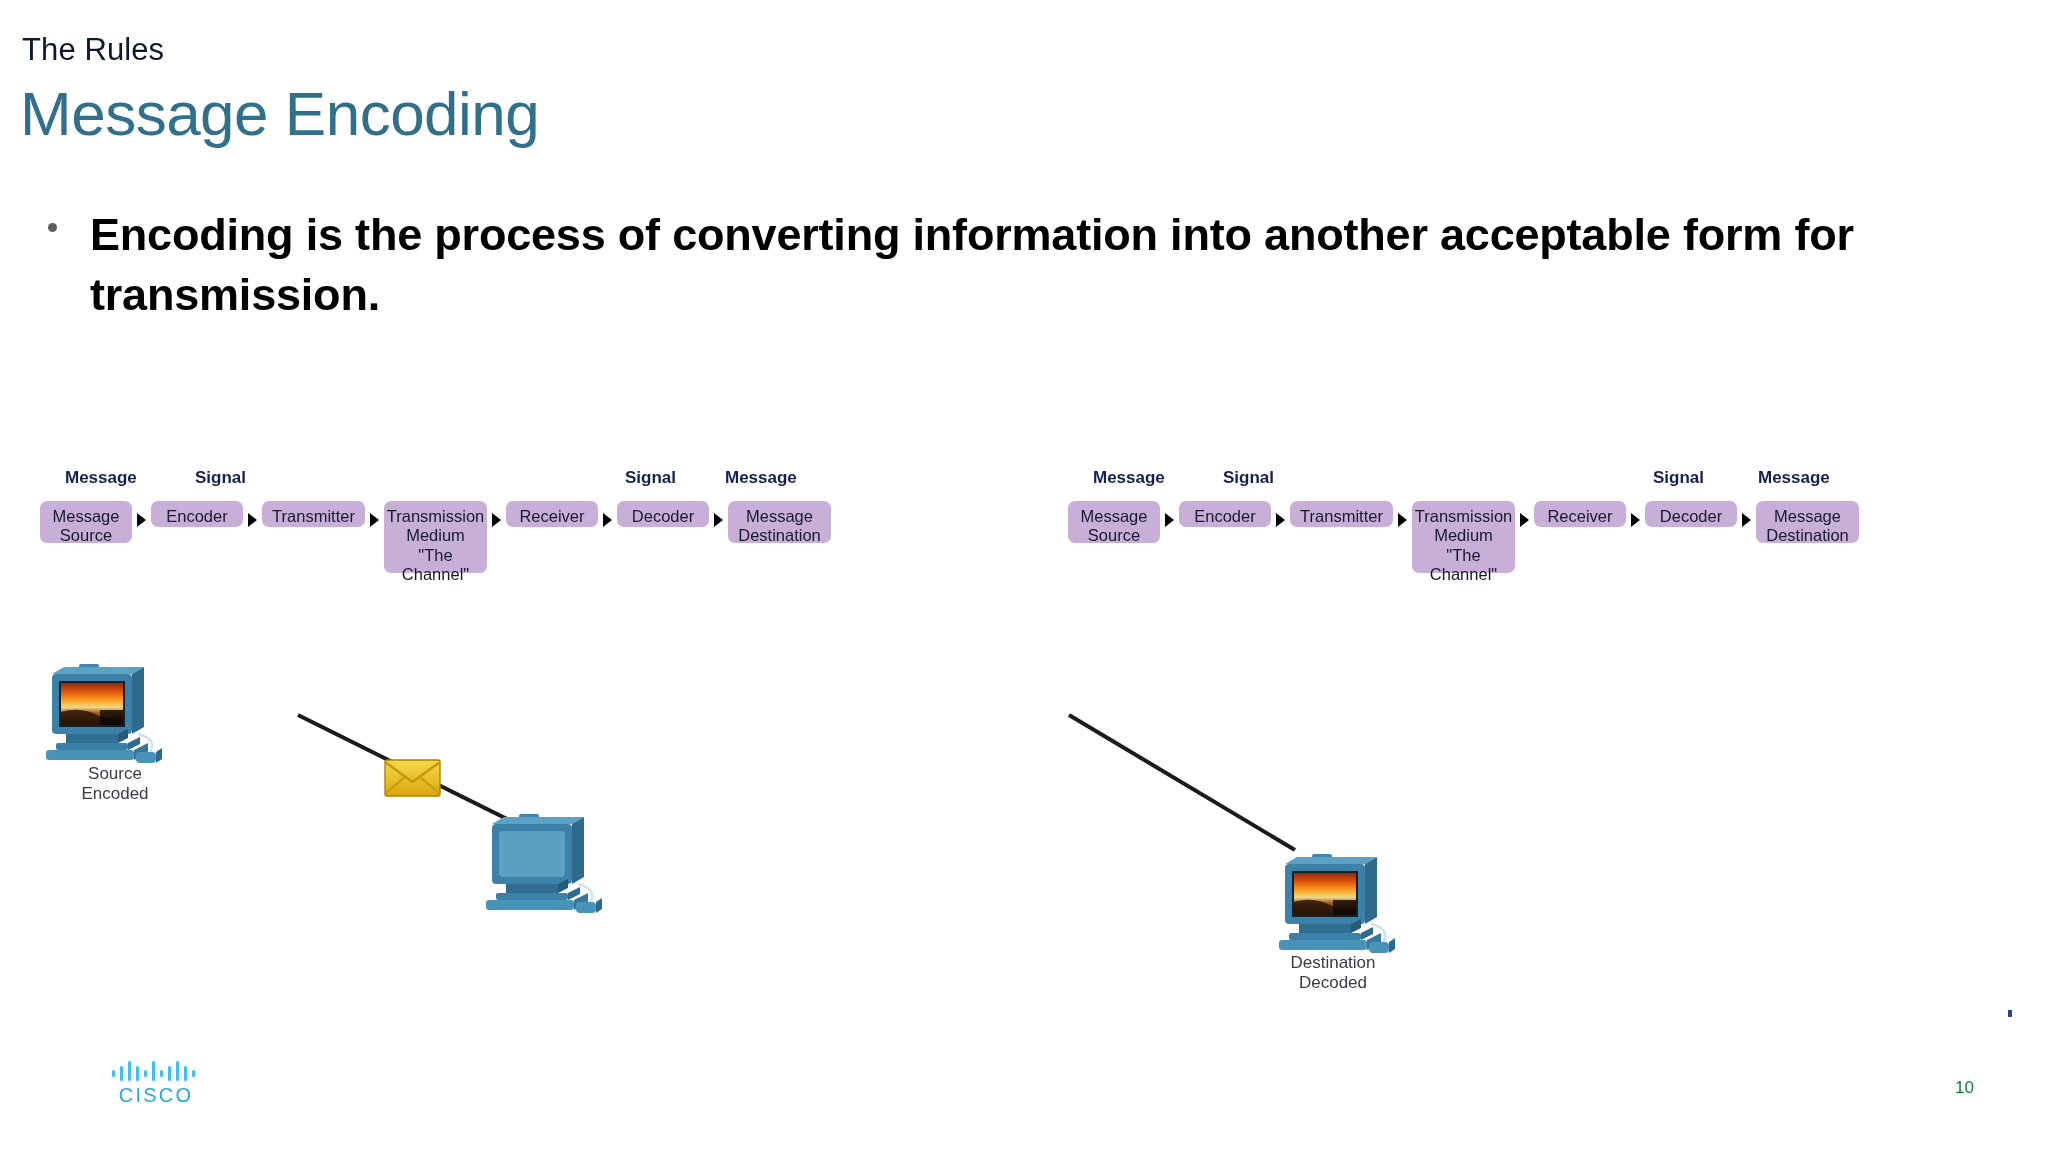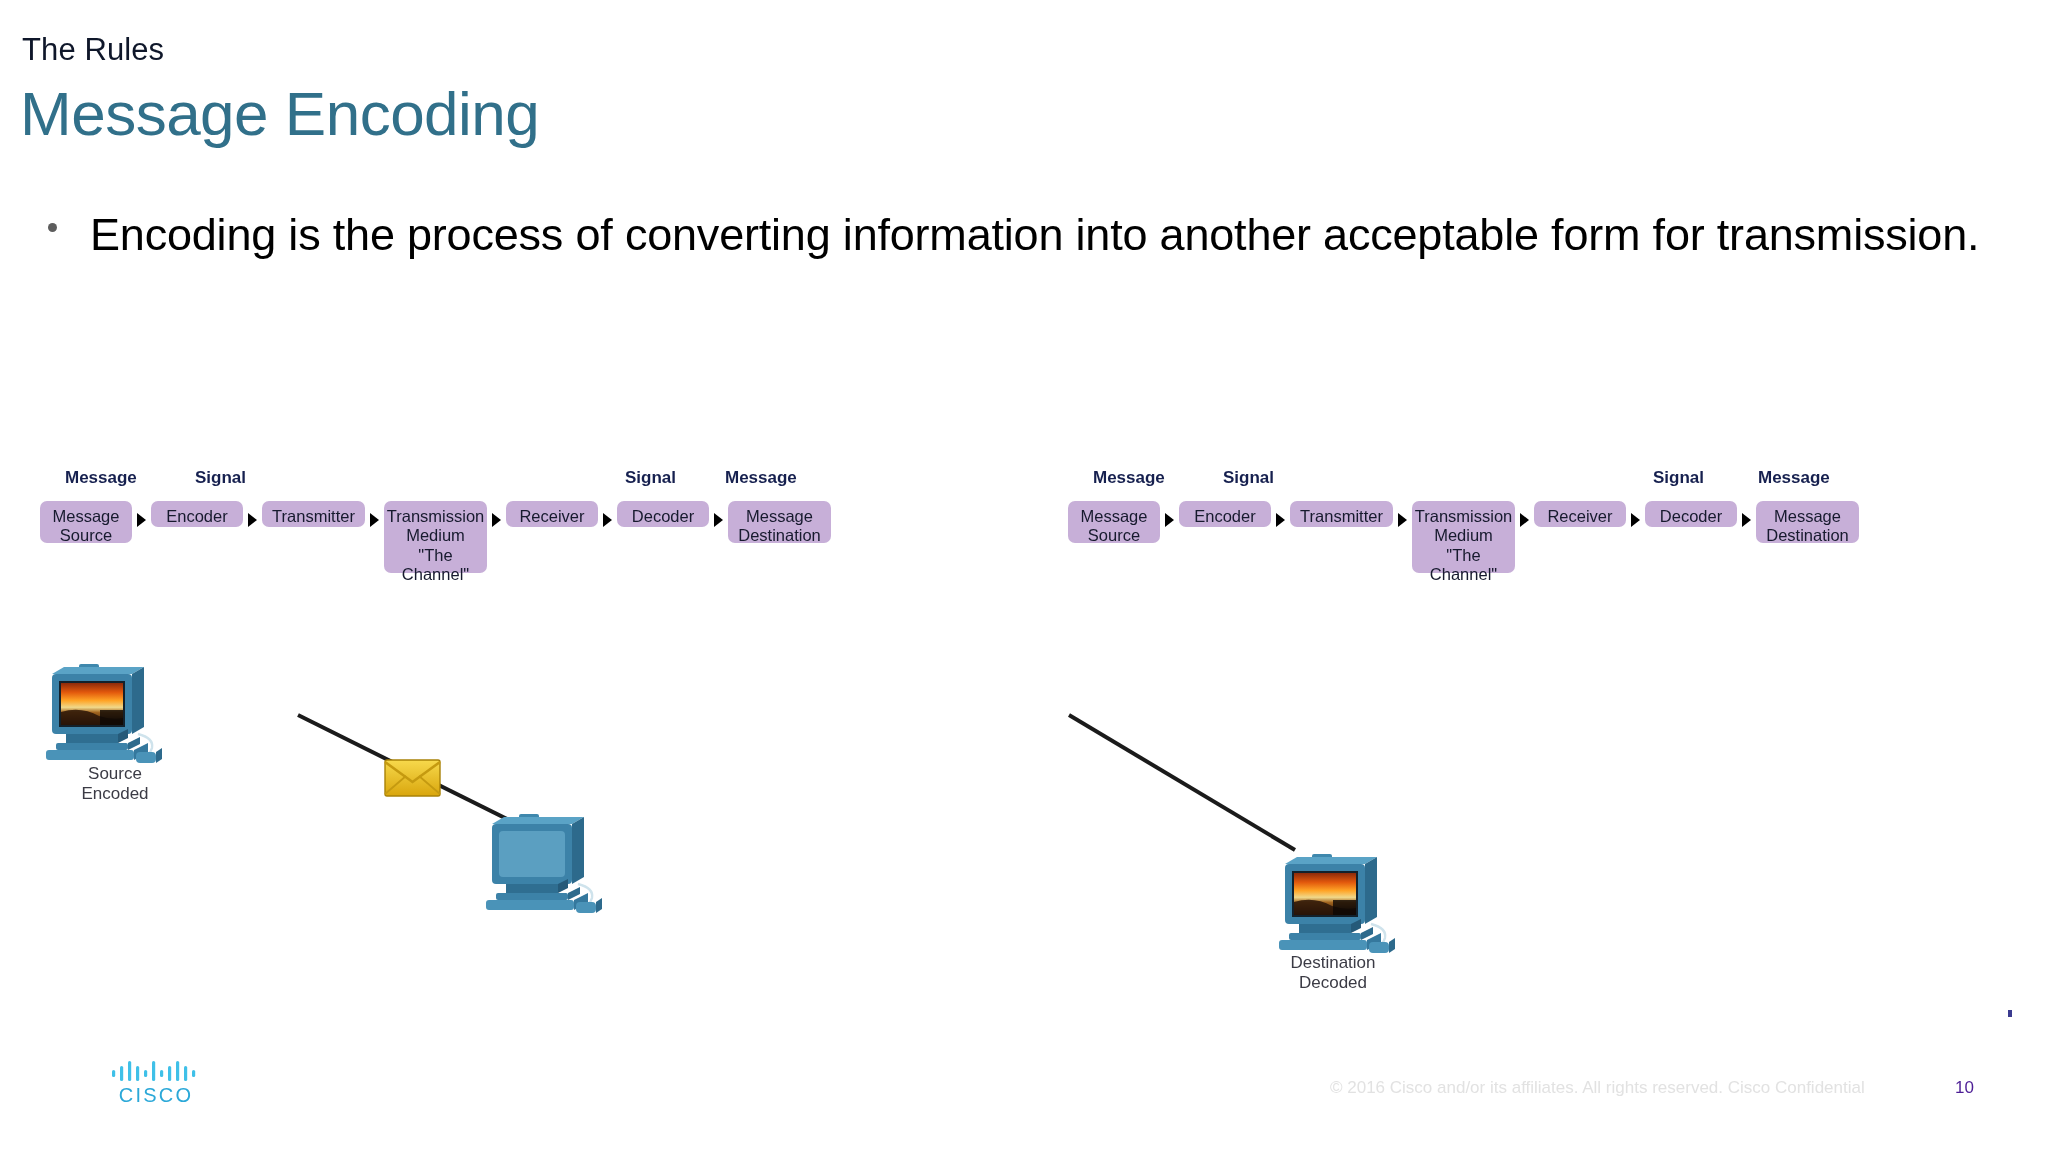--- a/index.html
+++ b/index.html
@@ -27,20 +27,21 @@
   
   .bullets{position:absolute;left:40px;top:205px;width:1990px;}
   .bullet{position:relative;padding-left:50px;margin-bottom:34px;}
   .bullet .dot{
     position:absolute;left:8px;top:18px;
     width:9px;height:9px;border-radius:50%;background:#5d5d5d;
   }
   .bullet .txt{
     font-size:45px;line-height:1.34;color:#000;
     letter-spacing:-.2px;
+    font-weight:bold;
   }
 
   
   .diagram{position:absolute;top:468px;height:170px;text-decoration:underline;}
   .diagram.left{left:40px;width:960px;}
   .diagram.right{left:1068px;width:960px;}
 
   .hdr{
     position:absolute;top:0;
     font-size:17px;font-weight:bold;color:#16204f;
@@ -74,21 +75,21 @@
     color:#3b3b45;text-align:center;white-space:pre-line;
   }
 
   
   .footer-copy{
     position:absolute;left:1330px;top:1078px;
     font-size:17px;color:#e2e2e2;white-space:nowrap;
   }
   .footer-page{
     position:absolute;left:1955px;top:1078px;
-    font-size:17px;color:#4c1d95;
+    font-size:17px;color:#15803d;
   }
   .cisco-logo{position:absolute;left:108px;top:1058px;width:96px;height:52px;}
   .speck{position:absolute;left:2008px;top:1010px;width:4px;height:7px;background:#3b3b8f;}
 </style>
 </head>
 <body>
 
 <div class="slide">
 
   <div class="eyebrow">The Rules</div>
@@ -292,17 +293,16 @@
       <rect x="44" y="3" width="3.2" height="20" rx="1.6"></rect>
       <rect x="52" y="12" width="3.2" height="7" rx="1.6"></rect>
       <rect x="60" y="8" width="3.2" height="15" rx="1.6"></rect>
       <rect x="68" y="3" width="3.2" height="20" rx="1.6"></rect>
       <rect x="76" y="8" width="3.2" height="15" rx="1.6"></rect>
       <rect x="84" y="12" width="3.2" height="7" rx="1.6"></rect>
     </g>
     <text x="48" y="44" font-family="Liberation Sans, sans-serif" font-size="20" letter-spacing="2.2" fill="#2ba8d8" text-anchor="middle">CISCO</text>
   </svg>
 
-  <div class="footer-copy">© 2016  Cisco and/or its affiliates. All rights reserved.   Cisco Confidential</div>
   <div class="footer-page">10</div>
   <div class="speck"></div>
 
 </div>
 
 </body></html>

